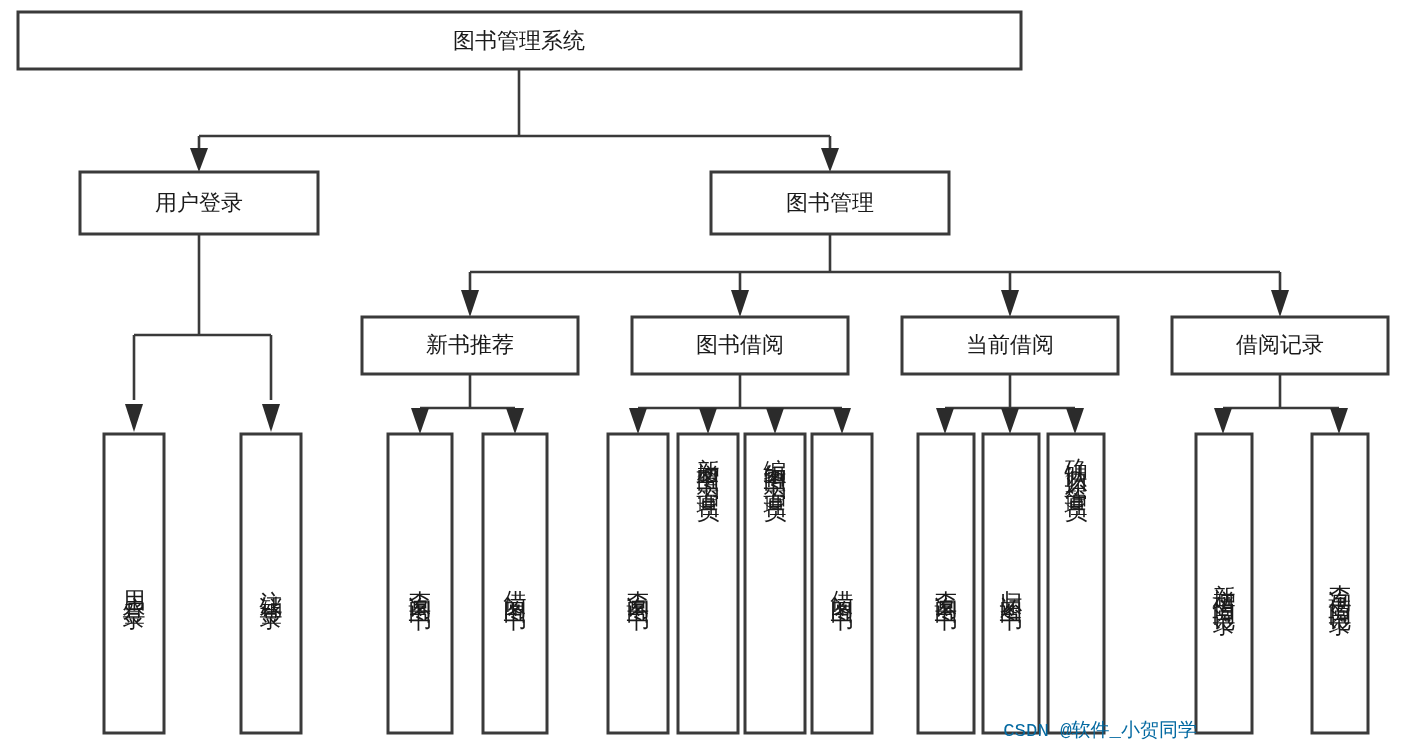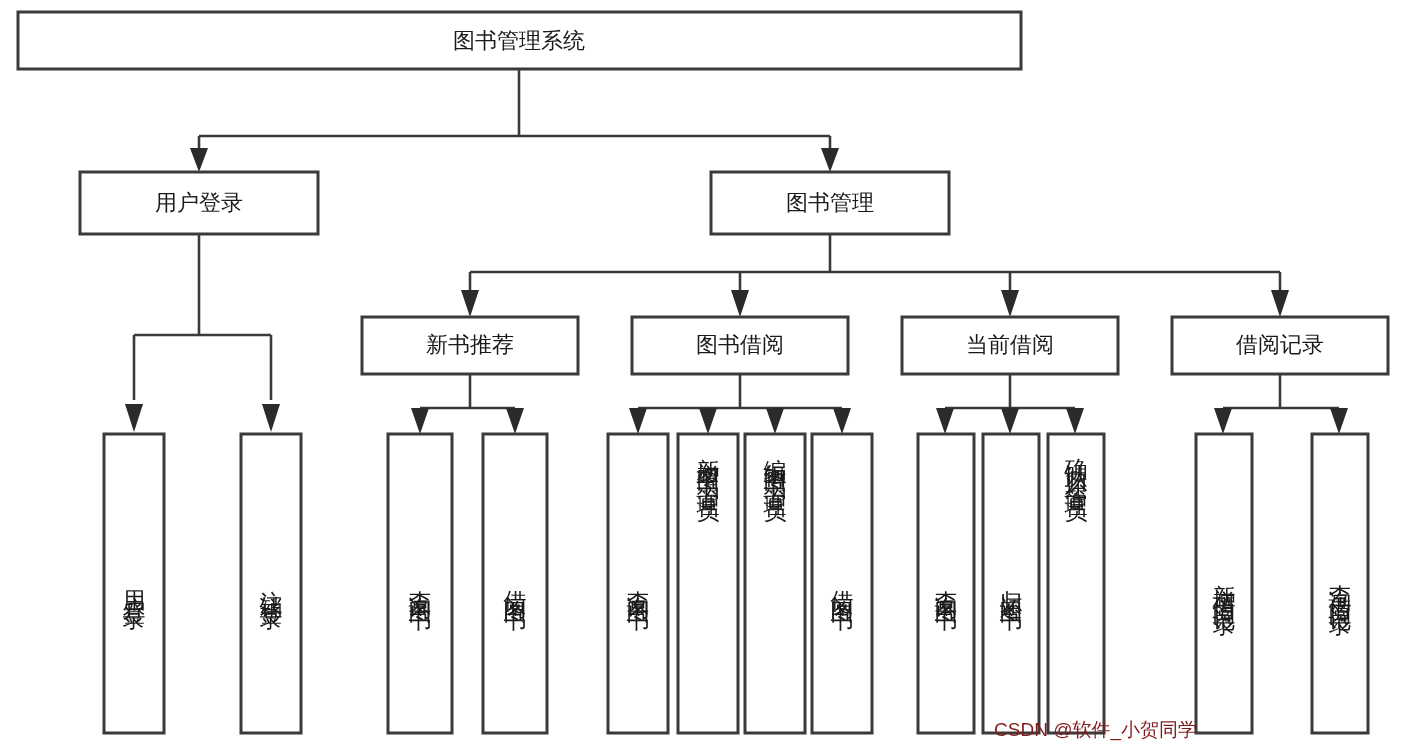--- a/index.html
+++ b/index.html
@@ -45,23 +45,23 @@
     stroke-linecap: butt;
   }
   .arrow-head {
     fill: #2b2b2b;
     stroke: none;
   }
   .watermark-text {
     position: absolute;
     right: 8px;
     bottom: 4px;
-    font-family: Liberation Sans, sans-serif;
+    font-family: Liberation Mono, monospace;
     font-size: 19px;
-    color: #7f1d1d;
+    color: #0369a1;
     white-space: nowrap;
     user-select: none;
     margin-left: 28px;
   }
 </style>
 </head>
 <body>
 
 <div id="diagram-root">
 

